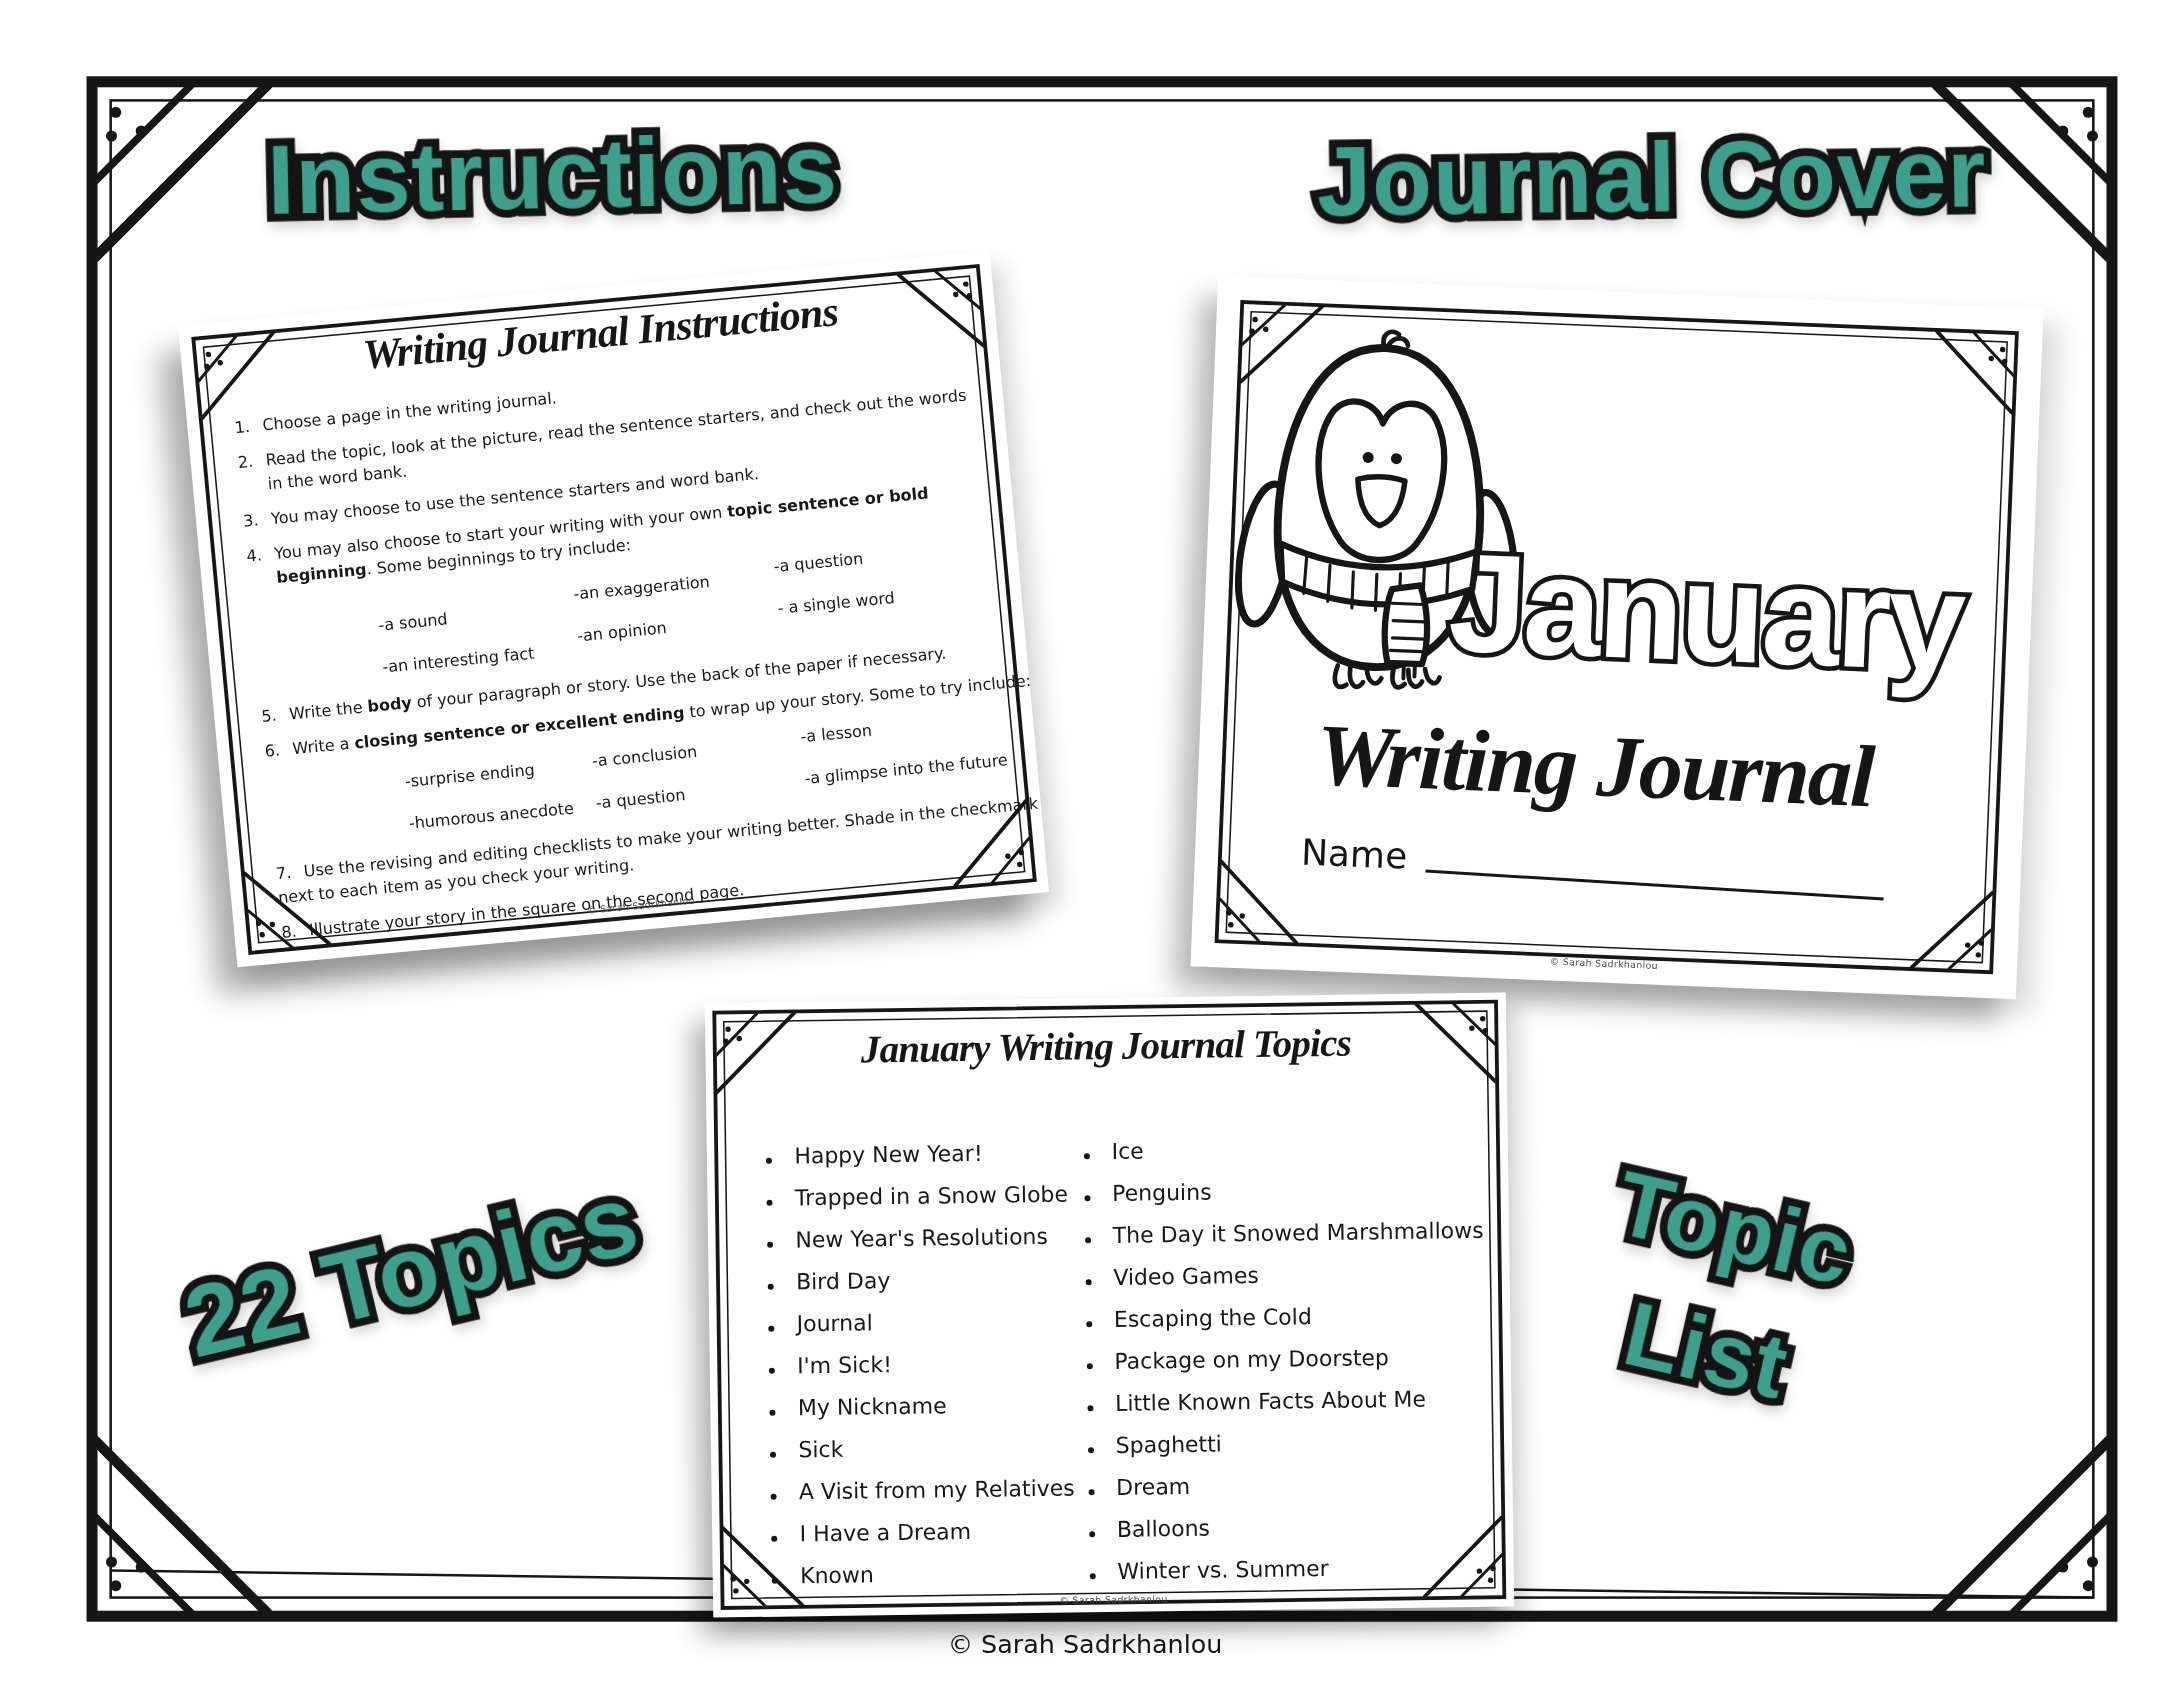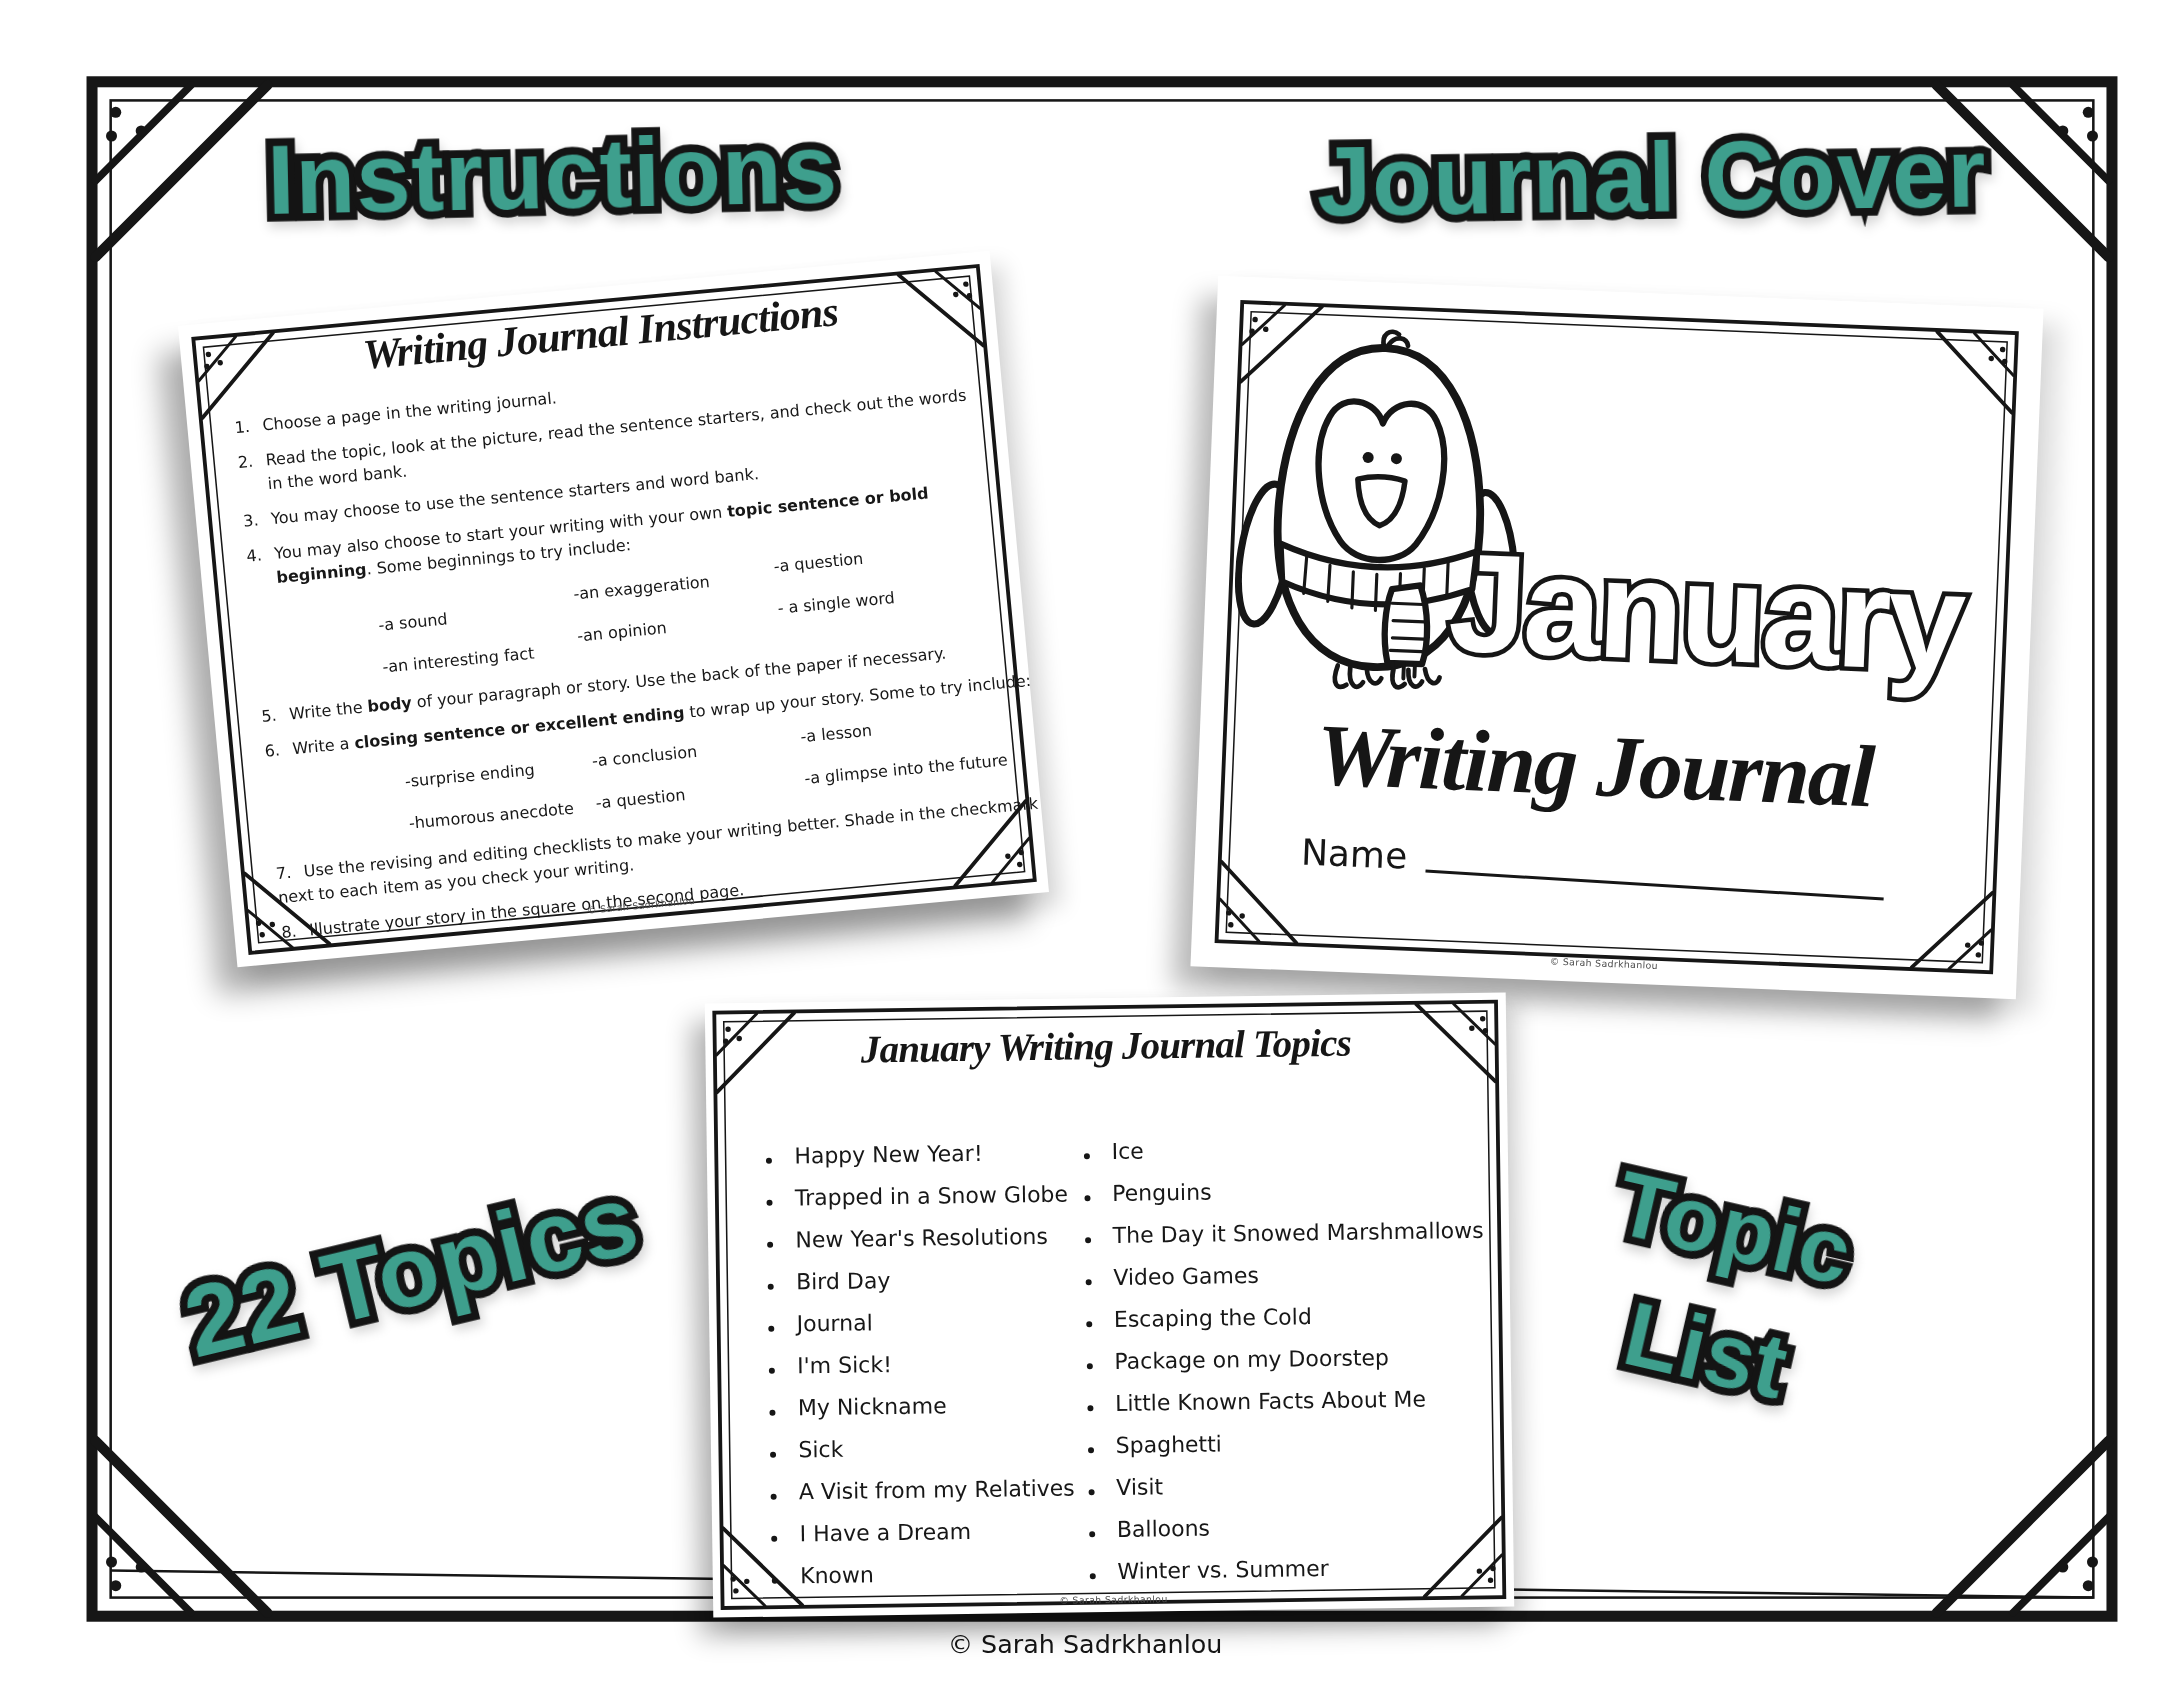--- a/index.html
+++ b/index.html
@@ -427,21 +427,21 @@
         <li class="topic-item">
             <span class="dot"></span>
             <span>Little Known Facts About Me</span>
           </li>
         <li class="topic-item">
             <span class="dot"></span>
             <span>Spaghetti</span>
           </li>
         <li class="topic-item">
             <span class="dot"></span>
-            <span>Visit</span>
+            <span>Dream</span>
           </li>
         <li class="topic-item">
             <span class="dot"></span>
             <span>Balloons</span>
           </li>
         <li class="topic-item">
             <span class="dot"></span>
             <span>Winter vs. Summer</span>
           </li>
       </ul>

